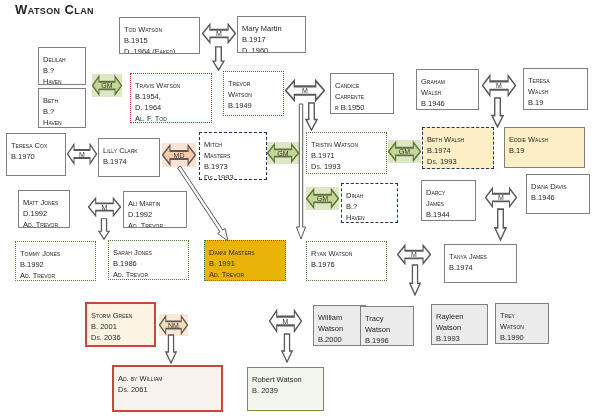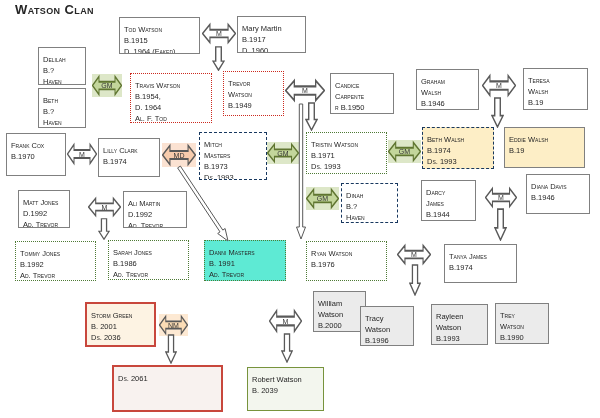--- a/index.html
+++ b/index.html
@@ -12,21 +12,21 @@
     box-sizing:border-box;overflow:hidden}
   .pbox.plain{font-variant:normal}
   .ln{display:block;white-space:nowrap}
   .b-reddot{border:1.5px dotted #cc2a1e}
   .b-navy{border:1.5px dashed #17375e}
   .b-greendot{border:1.5px dotted #4e7a35}
   .b-cyan{border:1.5px dashed #76cfe2}
   .b-redsolid{border:2px solid #c8473c}
   .b-olive{border:1.5px solid #77933c}
   .f-tan{background:#fdeec6}
-  .f-pink{background:#5eead4}
+  .f-pink{background:#eab308}
   .f-gray{background:#ebebeb}
   .f-cream{background:#fdf3e3}
   .f-green{background:#f3f6ee}
   .f-linen{background:#f8f2ef}
   .harrow{position:absolute}
   .harrow svg{position:absolute;left:0;top:0;width:100%;height:100%}
   .alabel{position:absolute;left:0;top:0;right:0;bottom:0;display:flex;
     align-items:center;justify-content:center;font-size:7px;color:#333}
   .bg-gm{background:#dde7c8}
   .bg-md{background:#fbe2d2}
@@ -88,21 +88,21 @@
     <div class="ln">Graham</div>
     <div class="ln">Walsh</div>
     <div class="ln">B.1946</div>
   </div>
   <div class="pbox" style="left:523px;top:68px;width:65px;height:42px">
     <div class="ln">Teresa</div>
     <div class="ln">Walsh</div>
     <div class="ln">B.19</div>
   </div>
   <div class="pbox" style="left:6px;top:133px;width:60px;height:43px">
-    <div class="ln">Frank Cox</div>
+    <div class="ln">Teresa Cox</div>
     <div class="ln">B.1970</div>
   </div>
   <div class="pbox" style="left:98px;top:138px;width:62px;height:39px">
     <div class="ln">Lilly Clark</div>
     <div class="ln">B.1974</div>
   </div>
   <div class="pbox b-navy" style="left:199px;top:132px;width:68px;height:48px">
     <div class="ln">Mitch</div>
     <div class="ln">Masters</div>
     <div class="ln">B.1973</div>
@@ -167,41 +167,42 @@
   </div>
   <div class="pbox" style="left:444px;top:244px;width:73px;height:39px">
     <div class="ln">Tanya James</div>
     <div class="ln">B.1974</div>
   </div>
   <div class="pbox b-redsolid f-cream" style="left:85px;top:302px;width:71px;height:45px">
     <div class="ln">Storm Green</div>
     <div class="ln">B. 2001</div>
     <div class="ln">Ds. 2036</div>
   </div>
-  <div class="pbox plain f-gray" style="left:313px;top:291px;width:53px;height:41px">
+  <div class="pbox plain f-gray" style="left:313px;top:305px;width:53px;height:41px">
     <div class="ln">William</div>
     <div class="ln">Watson</div>
     <div class="ln">B.2000</div>
   </div>
   <div class="pbox plain f-gray" style="left:360px;top:306px;width:54px;height:40px">
     <div class="ln">Tracy</div>
     <div class="ln">Watson</div>
     <div class="ln">B.1996</div>
   </div>
   <div class="pbox plain f-gray" style="left:431px;top:304px;width:57px;height:41px">
     <div class="ln">Rayleen</div>
     <div class="ln">Watson</div>
     <div class="ln">B.1993</div>
   </div>
   <div class="pbox f-gray" style="left:495px;top:303px;width:54px;height:41px">
     <div class="ln">Trey</div>
     <div class="ln">Watson</div>
     <div class="ln">B.1990</div>
   </div>
   <div class="pbox b-redsolid f-linen" style="left:112px;top:365px;width:111px;height:47px">
+    <div class="ln">Ad. by William</div>
     <div class="ln">Ds. 2061</div>
   </div>
   <div class="pbox plain b-olive f-green" style="left:247px;top:367px;width:77px;height:44px">
     <div class="ln">Robert Watson</div>
     <div class="ln">B. 2039</div>
   </div>
 
   <div class="harrow" style="left:202px;top:22px;width:34px;height:23px">
     <svg viewBox="0 0 60 24" preserveAspectRatio="none">
         <polygon class="pg-m" points="1,12 14,2.5 14,8 46,8 46,2.5 59,12 46,21.5 46,16 14,16 14,21.5"></polygon>

